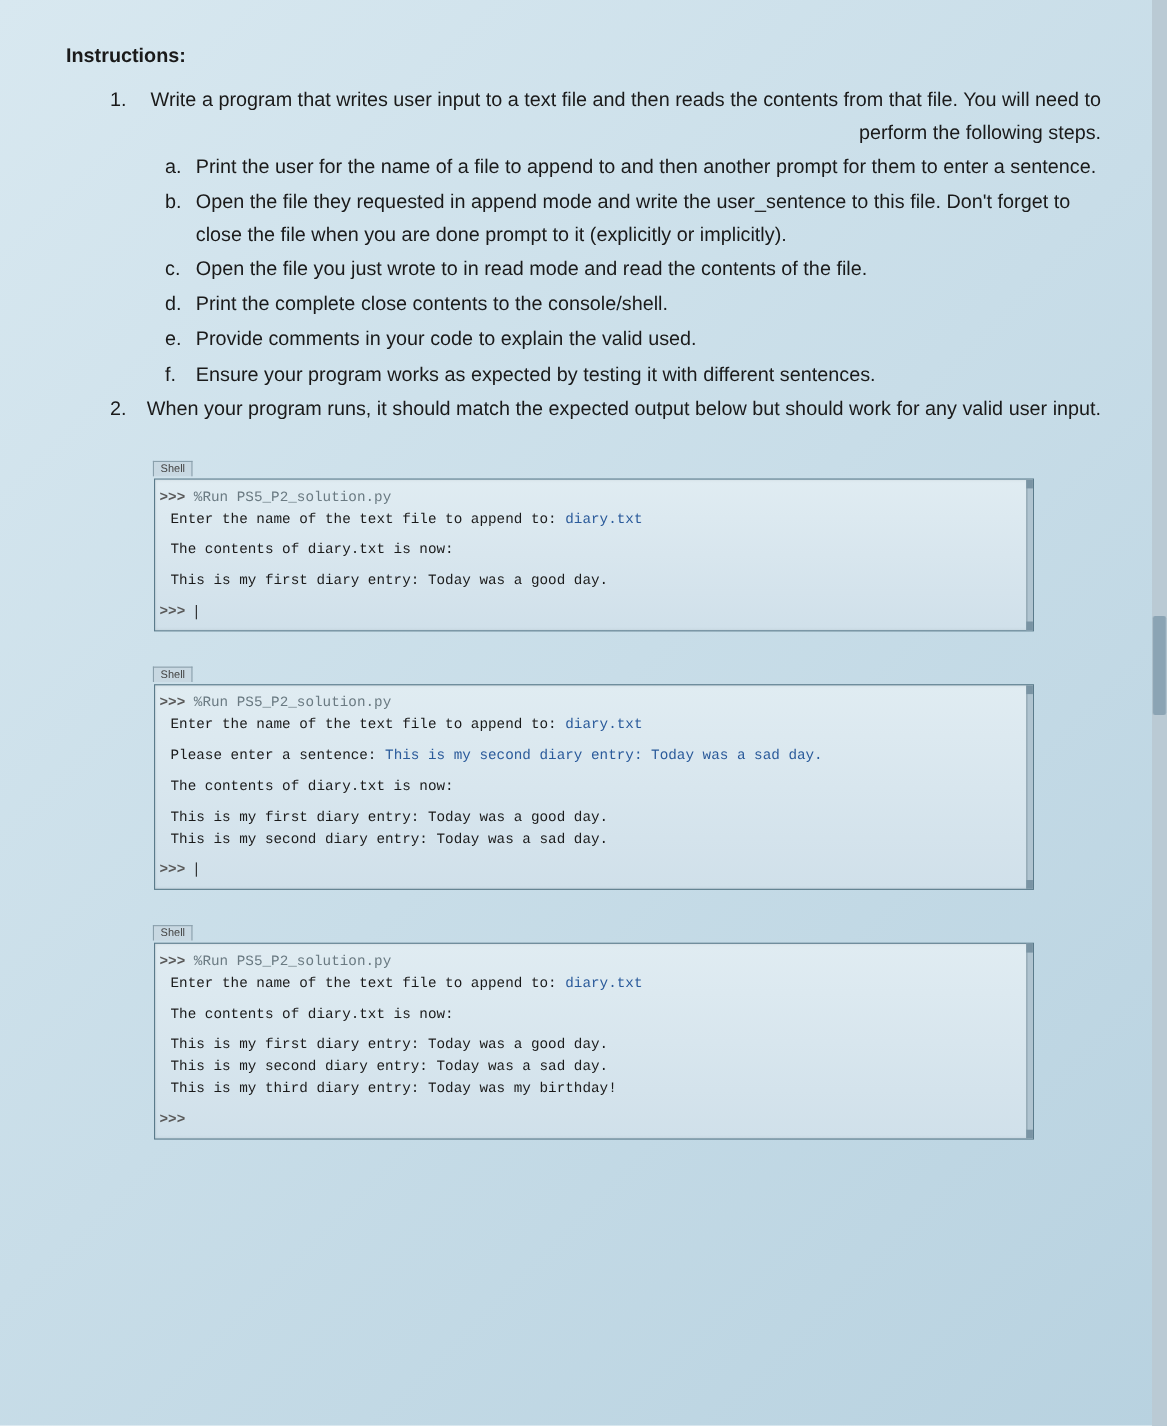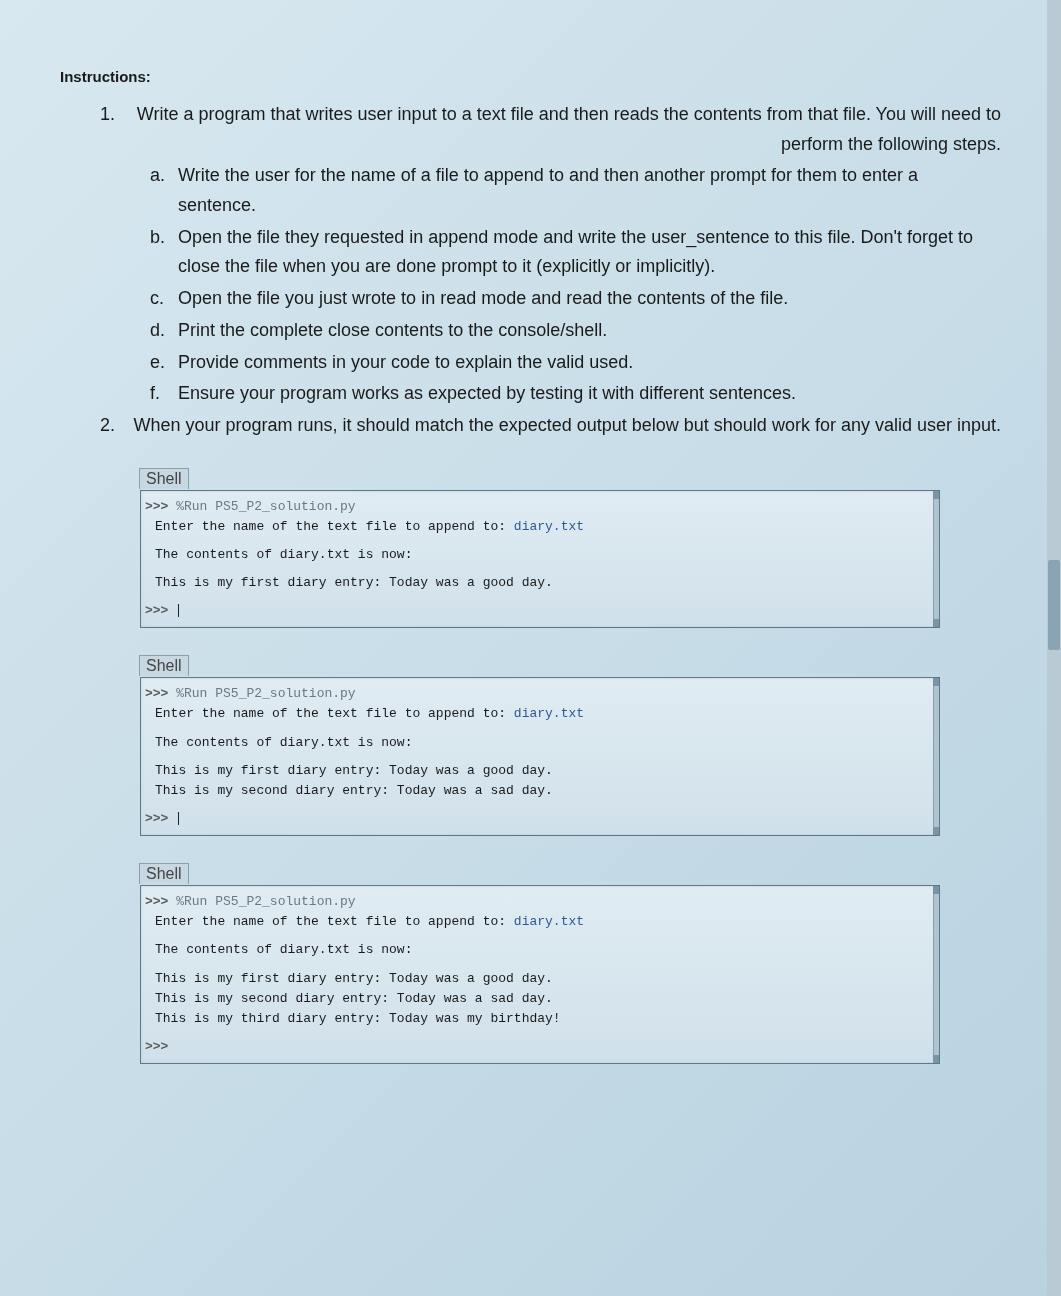--- a/index.html
+++ b/index.html
@@ -10,23 +10,22 @@
     body {
       font-family: Arial, Helvetica, sans-serif;
       background: linear-gradient(135deg, #d8e8f0 0%, #c8dde8 50%, #b8d2e0 100%);
       padding: 40px 60px 40px 60px;
       width: 1061px;
       min-height: 1296px;
       color: #1a1a1a;
     }
     .heading {
       font-weight: bold;
-      font-size: 15px;
+      font-size: 18px;
       margin-bottom: 15px;
-      margin-top: 28px;
     }
     .list {
       padding-left: 40px;
       font-size: 18px;
       line-height: 1.65;
     }
     .list-item {
       display: flex;
       margin-bottom: 2px;
     }
@@ -60,21 +59,21 @@
     }
     .shell-box {
       border: 1px solid #5a7a8a;
       background: linear-gradient(180deg, #e0ecf2 0%, #d0e0ea 100%);
       margin-bottom: 30px;
       position: relative;
       box-shadow: inset 0 0 3px rgba(0,0,0,0.1);
     }
     .shell-tab {
       display: inline-block;
-      font-size: 16px;
+      font-size: 10px;
       padding: 1px 6px;
       background: #c8d8e2;
       border: 1px solid #8aa0ac;
       border-bottom: none;
       margin-left: -1px;
       margin-top: -14px;
       position: relative;
       top: -1px;
       color: #444;
     }
@@ -159,21 +158,21 @@
 <div class="list">
 
   <div class="list-item">
     <div class="list-num">1.</div>
     <div class="list-content">Write a program that writes user input to a text file and then reads the contents from that file. You will need to perform the following steps.</div>
   </div>
 
   <div class="sublist">
     <div class="sublist-item">
       <div class="sublist-letter">a.</div>
-      <div class="sublist-content">Write the user for the name of a file to append to and then another prompt for them to enter a sentence.</div>
+      <div class="sublist-content">Print the user for the name of a file to append to and then another prompt for them to enter a sentence.</div>
     </div>
     <div class="sublist-item">
       <div class="sublist-letter">b.</div>
       <div class="sublist-content">Open the file they requested in append mode and write the user_sentence to this file. Don't forget to close the file when you are done prompt to it (explicitly or implicitly).</div>
     </div>
     <div class="sublist-item">
       <div class="sublist-letter">c.</div>
       <div class="sublist-content">Open the file you just wrote to in read mode and read the contents of the file.</div>
     </div>
     <div class="sublist-item">
@@ -219,20 +218,21 @@
   <div>
     <span class="shell-tab">Shell</span>
     <div class="shell-box">
       <div class="shell-scroll">
         <div class="shell-scroll-thumb-top"></div>
         <div class="shell-scroll-thumb-bot"></div>
       </div>
       <div class="shell-content">
         <div class="shell-line tight"><span class="prompt-sym">&gt;&gt;&gt; </span><span class="run-cmd">%Run PS5_P2_solution.py</span></div>
         <div class="shell-line" style="padding-left:10px"><span>Enter the name of the text file to append to: </span><span class="user-input">diary.txt</span></div>
+        <div class="shell-line" style="padding-left:10px"><span>Please enter a sentence: </span><span class="user-input">This is my second diary entry: Today was a sad day.</span></div>
         <div class="shell-line" style="padding-left:10px">The contents of diary.txt is now:</div>
         <div class="shell-line tight" style="padding-left:10px">This is my first diary entry: Today was a good day.</div>
         <div class="shell-line" style="padding-left:10px">This is my second diary entry: Today was a sad day.</div>
         <div class="shell-line tight"><span class="prompt-sym">&gt;&gt;&gt; </span><span class="cursor"></span></div>
       </div>
     </div>
   </div>
 
   <div>
     <span class="shell-tab">Shell</span>

